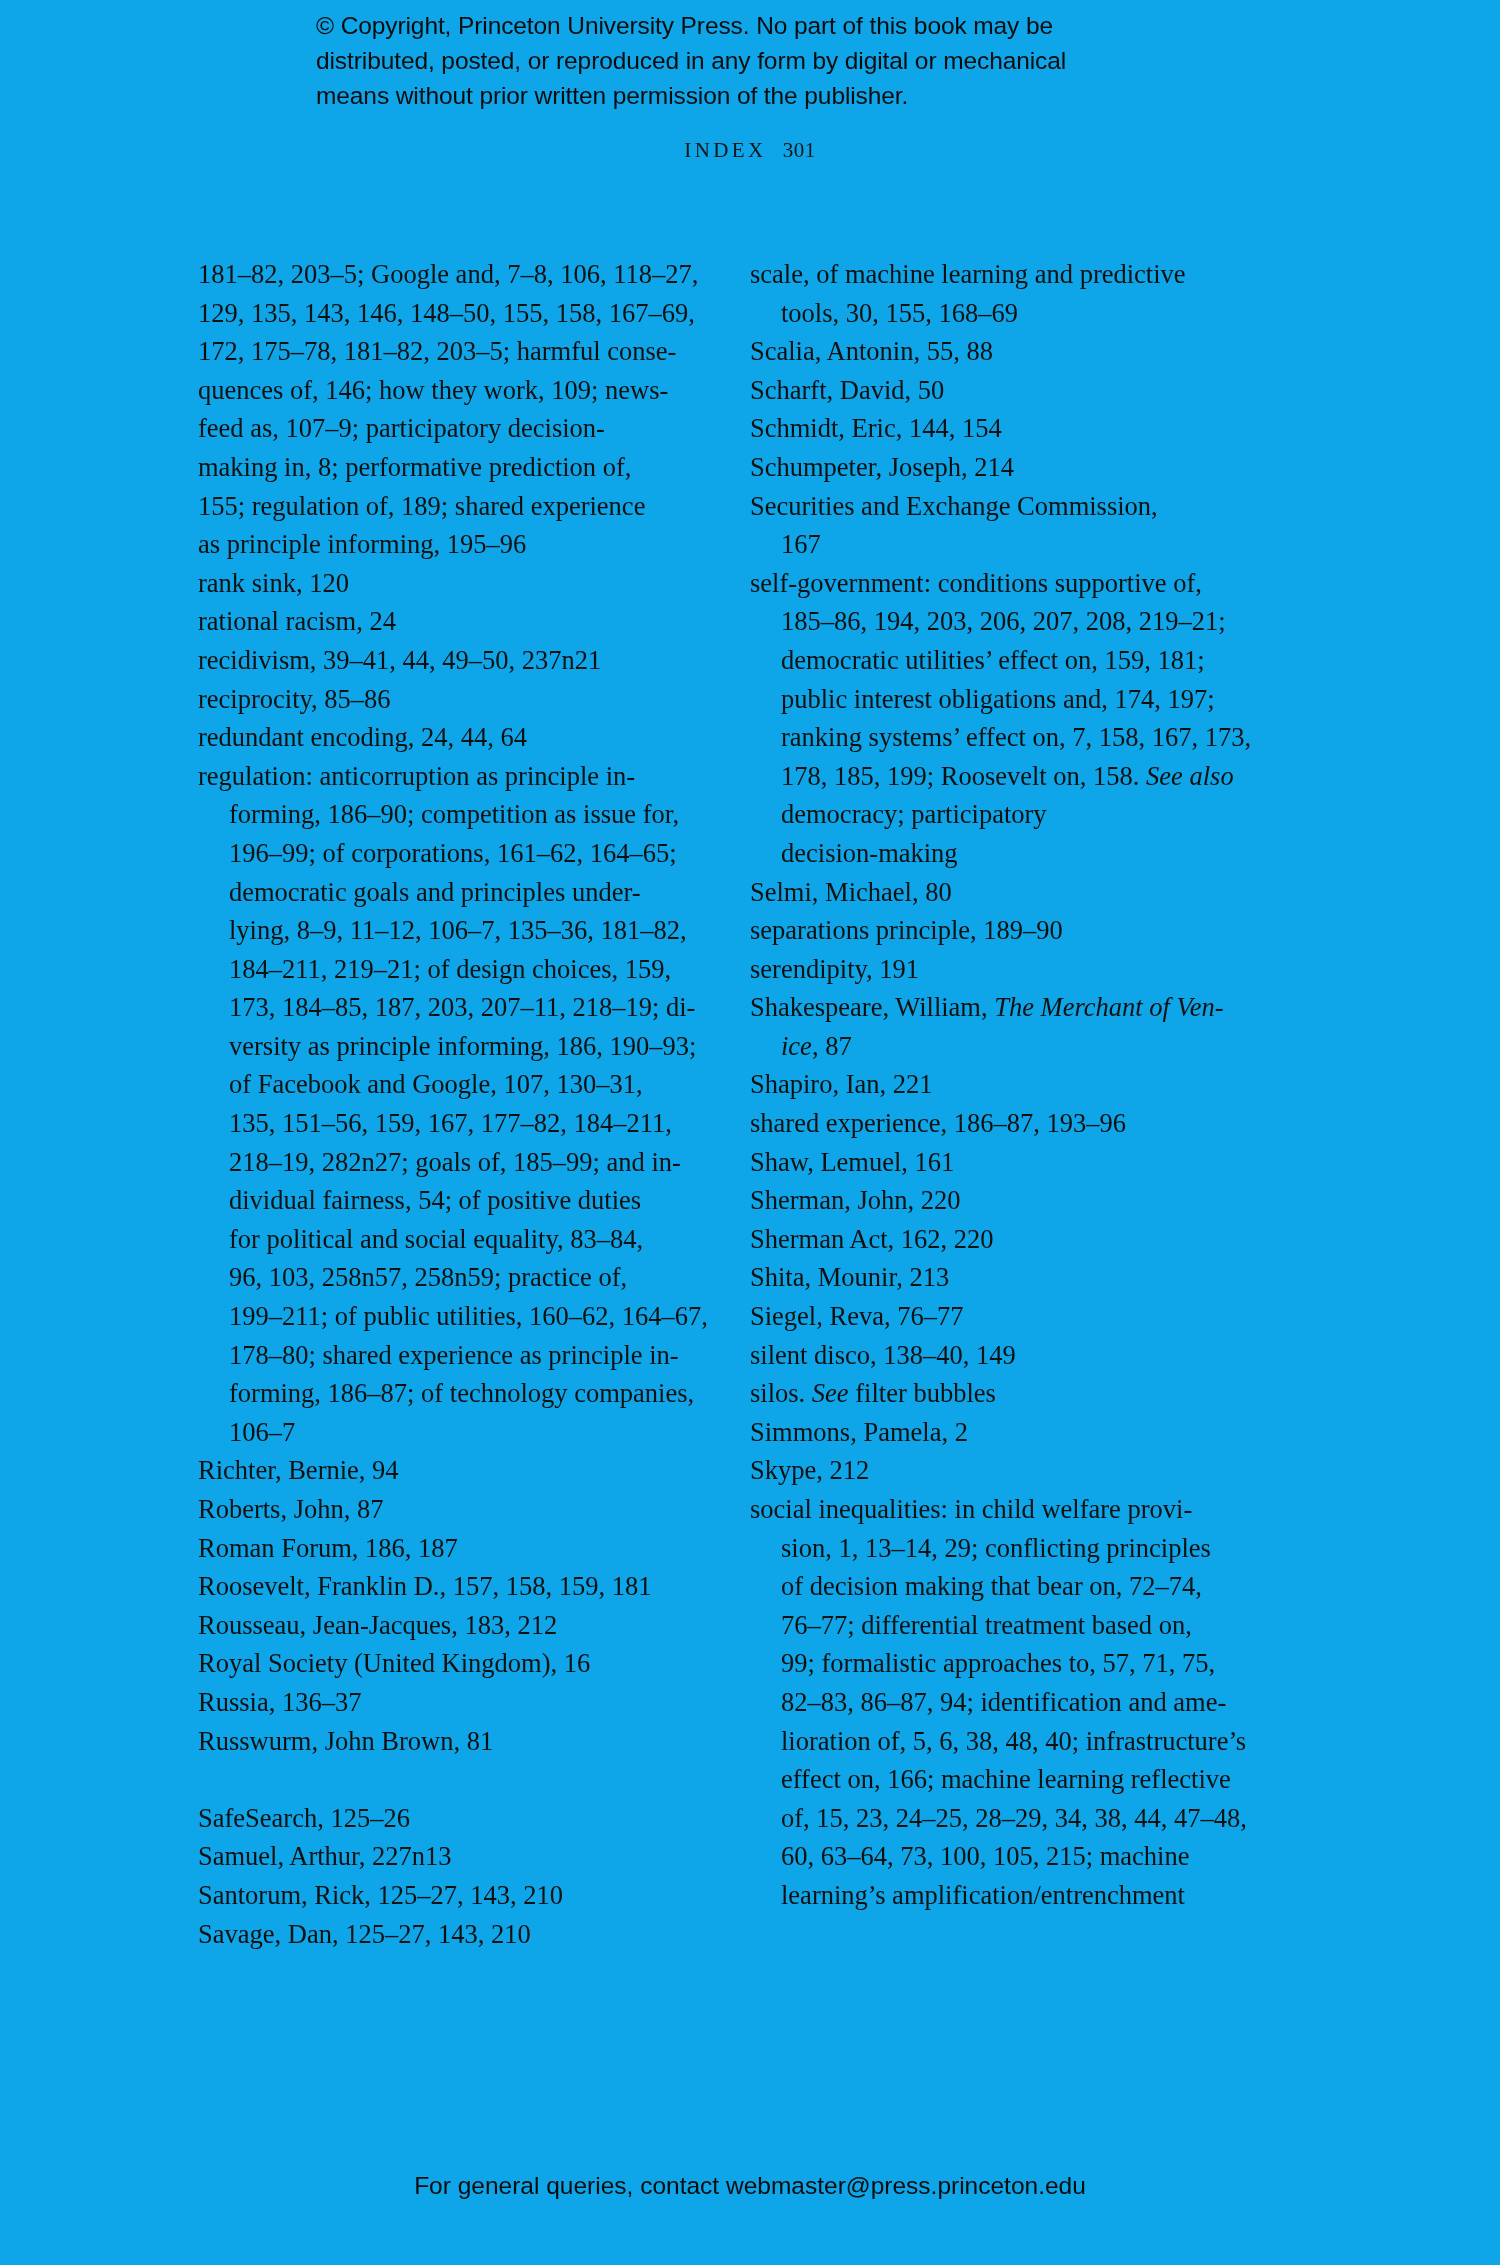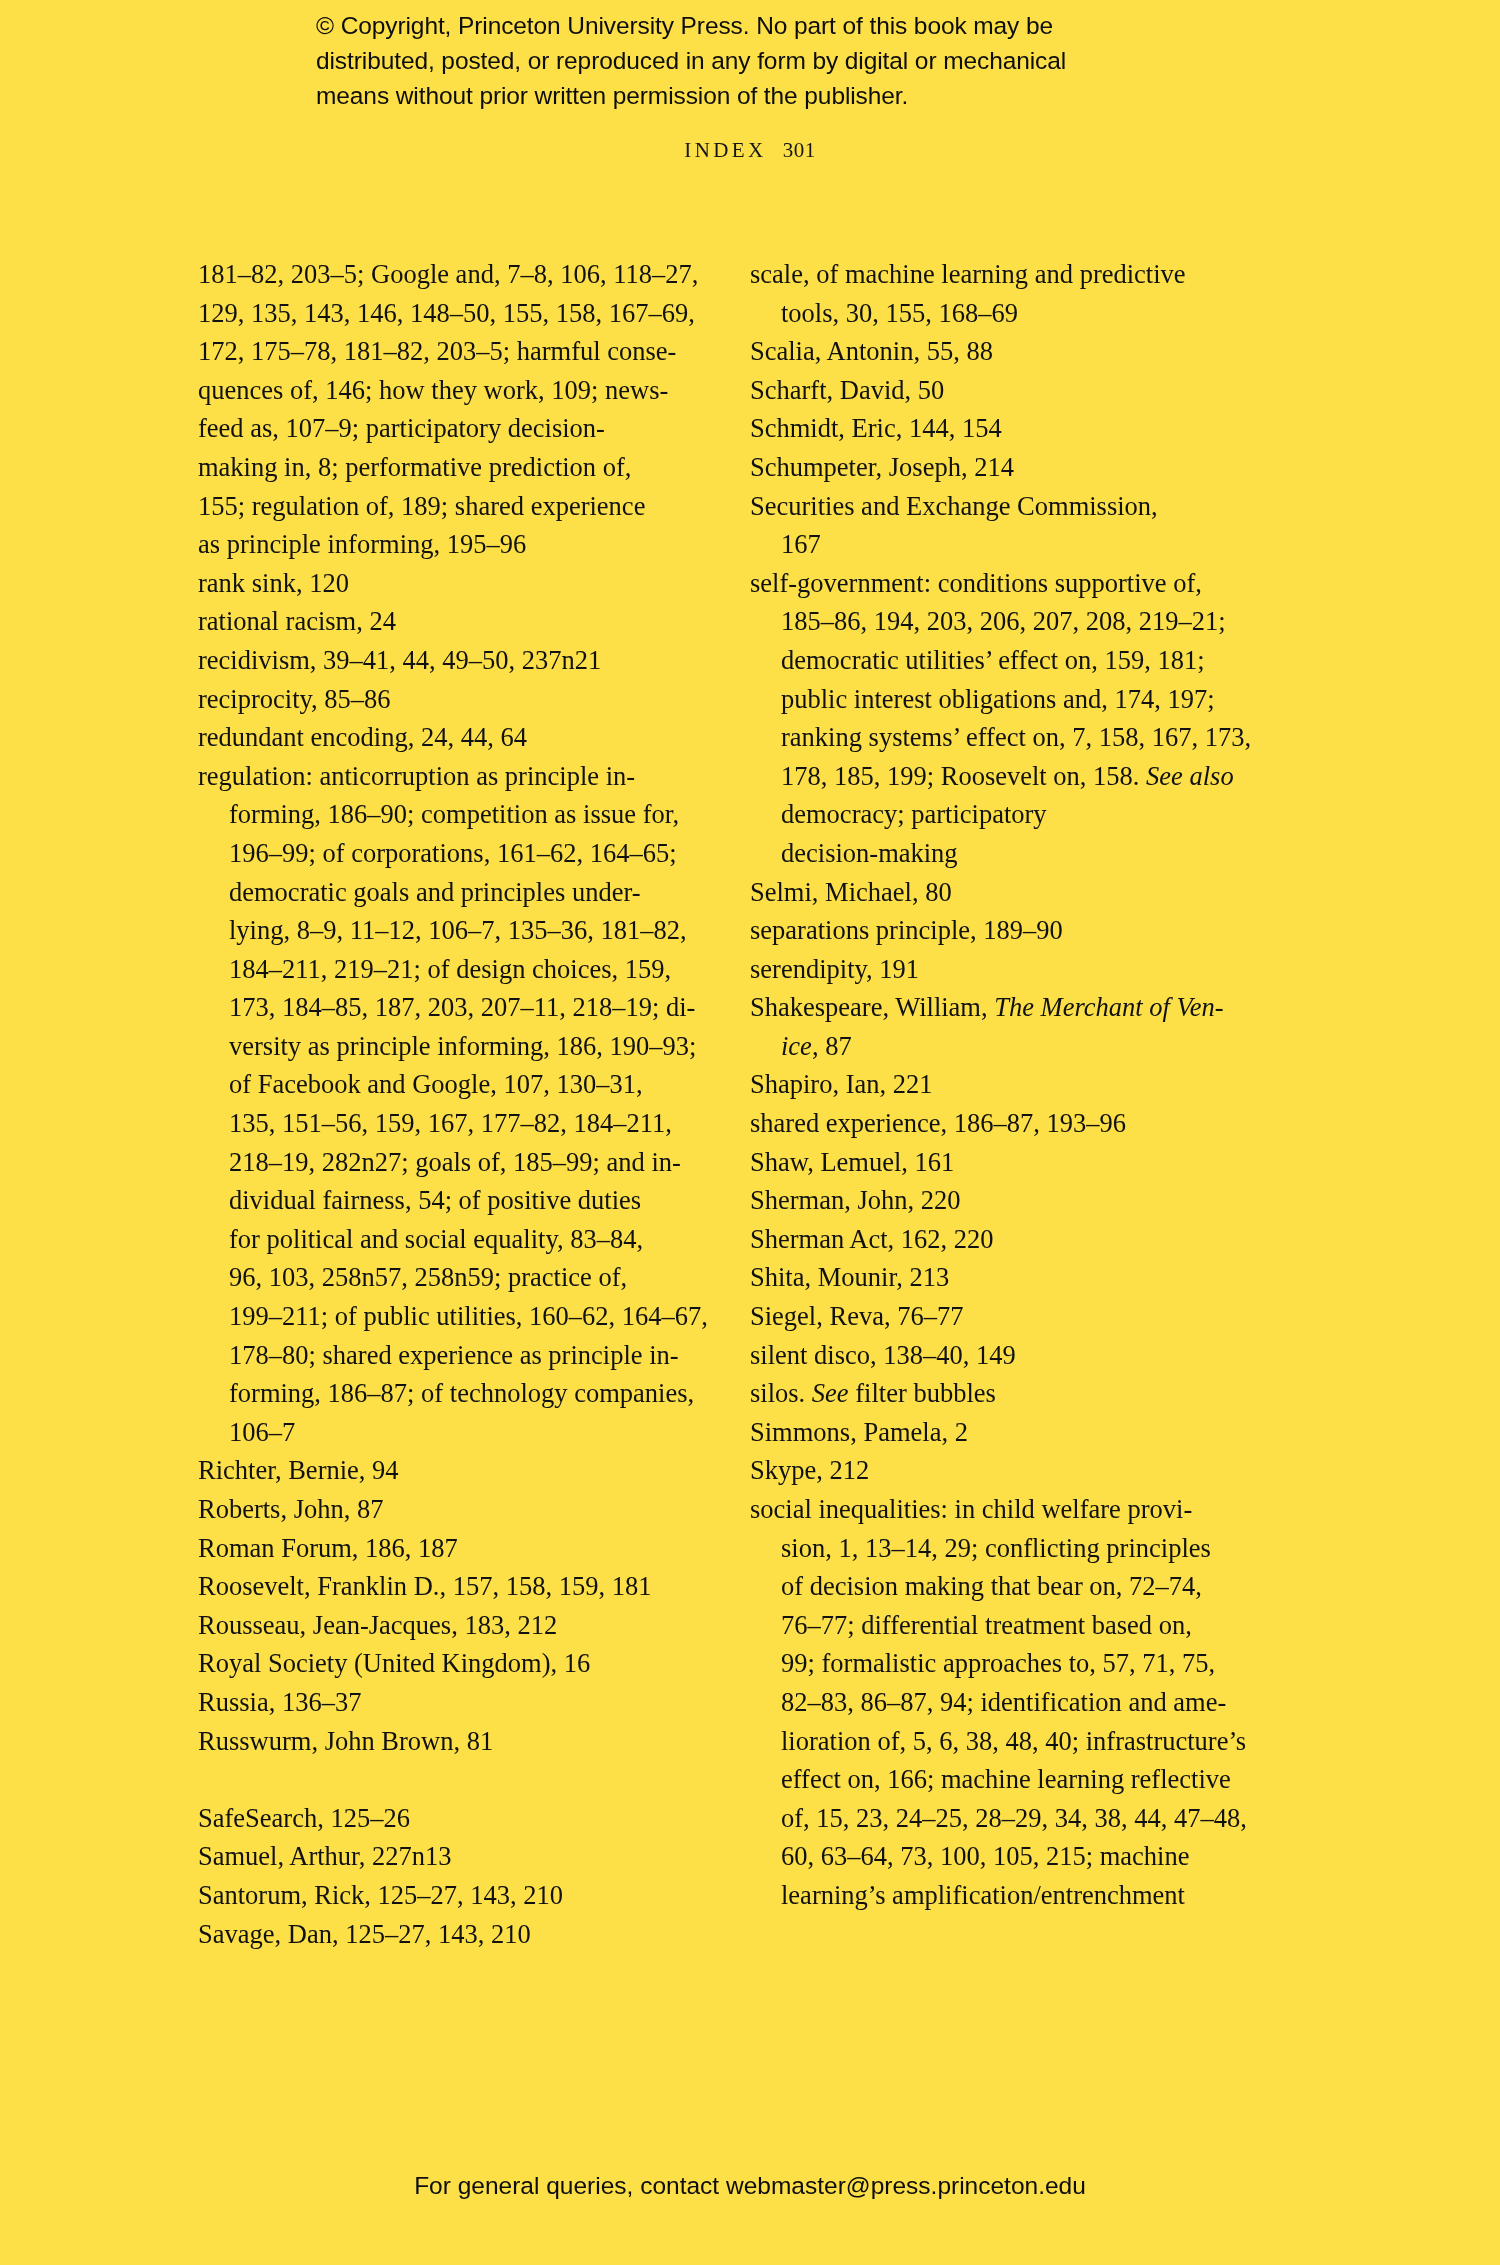--- a/index.html
+++ b/index.html
@@ -13,21 +13,21 @@
     height: 2265px;
     position: relative;
     font-family: "Liberation Serif", "DejaVu Serif", serif;
     color: #111111;
     -webkit-font-smoothing: antialiased;
   }
 
   .page {
     position: absolute;
     inset: 0;
-    background: #fde047;
+    background: #0ea5e9;
   }
 
   
   .copyright {
     position: absolute;
     left: 316px;
     top: 8px;
     width: 860px;
     font-family: "Liberation Sans", "DejaVu Sans", sans-serif;
     font-size: 24.5px;

